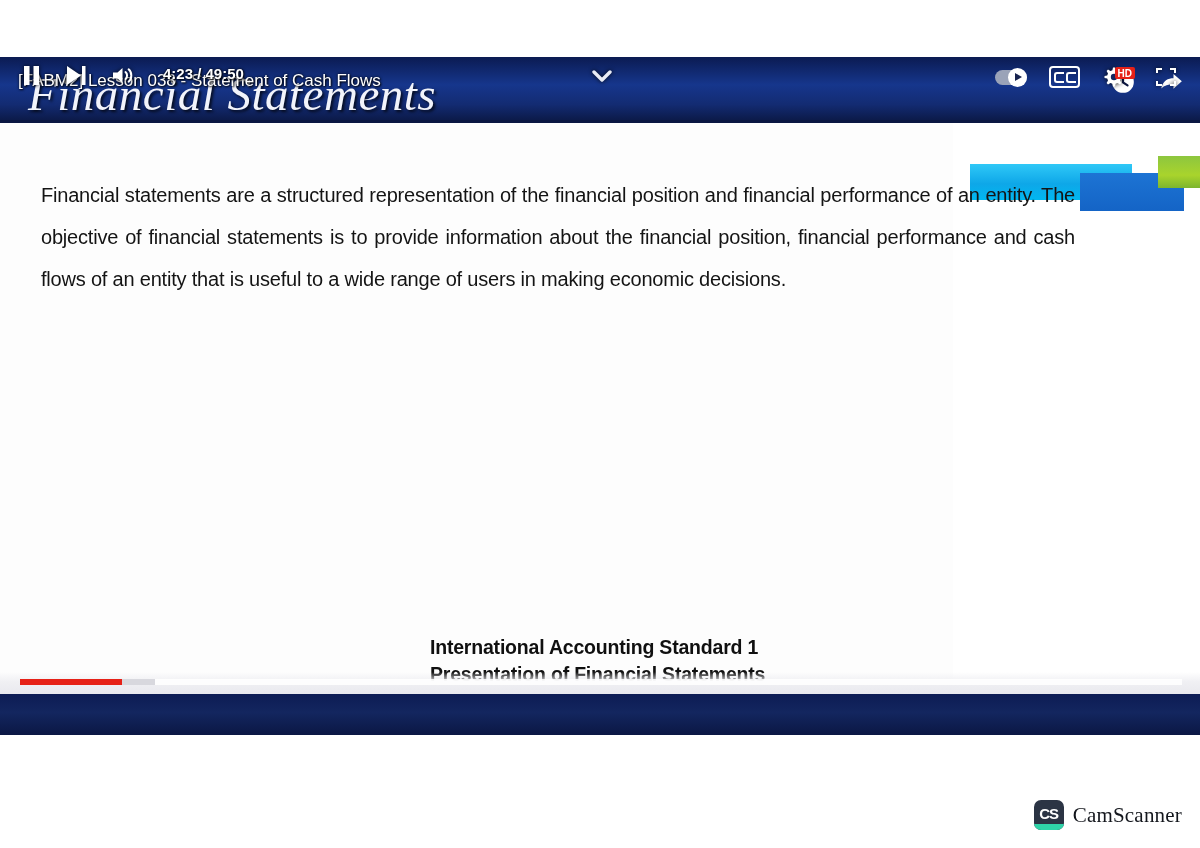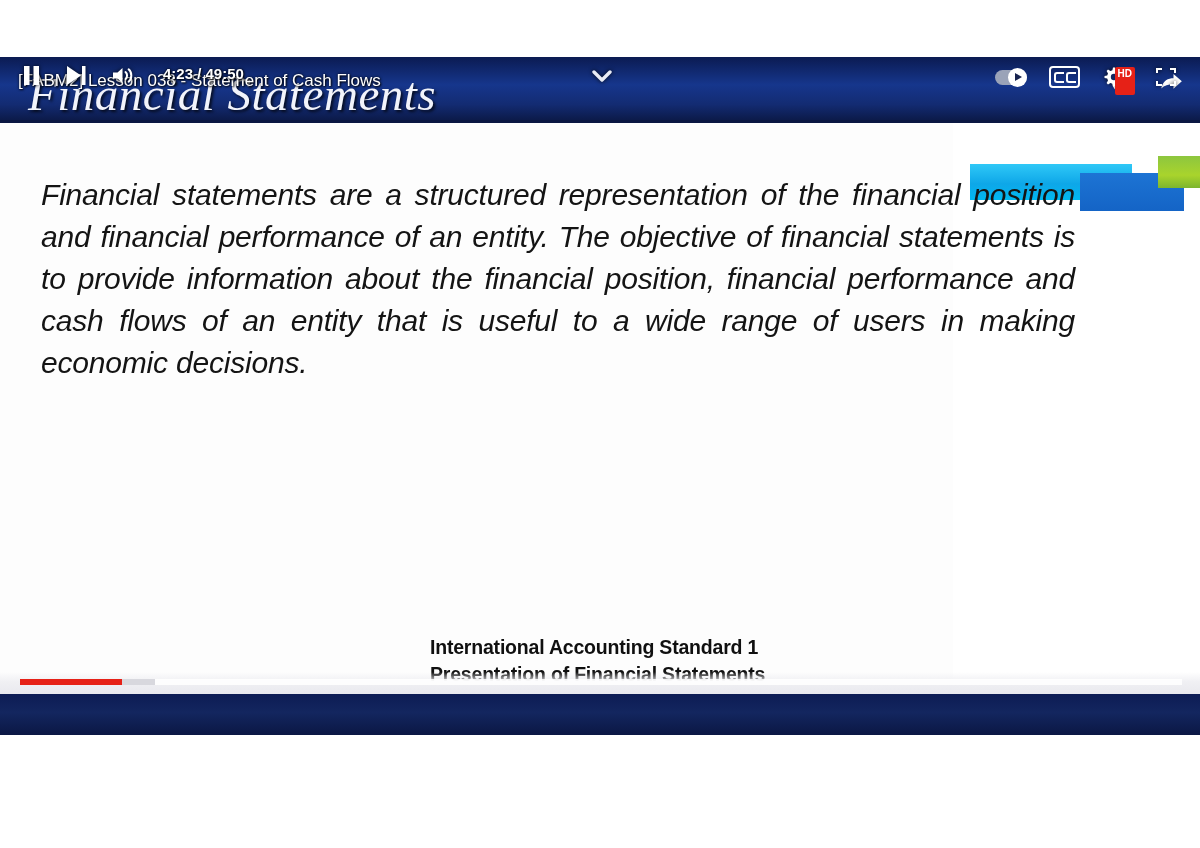--- a/index.html
+++ b/index.html
@@ -116,26 +116,25 @@
   }
 
   
   #slide-paragraph {
     position: absolute;
     left: 41px;
     top: 117px;
     width: 1034px;
     font-family: "Liberation Sans Narrow", "Liberation Sans", sans-serif;
     font-stretch: condensed;
-    font-size: 30px;
+    font-size: 20px;
     line-height: 42px;
     color: #141414;
     text-align: justify;
     letter-spacing: -0.2px;
-    font-style: italic;
   }
 
   
   #citation {
     position: absolute;
     right: 3px;
     top: 577px;
     width: 520px;
     text-align: left;
     font-family: "Liberation Sans Narrow", "Liberation Sans", sans-serif;
@@ -280,21 +279,21 @@
     border: 2px solid #ffffff;
     border-right: none;
     border-radius: 3px 0 0 3px;
   }
   
   #settings-hd{ position:relative; width:30px; height:22px; }
   #hd-badge{
     position:absolute; right:-3px; top:1px;
     background:#e62117; color:#ffffff;
     font-size:10px; font-weight:bold;
-    padding: 1px 3px 16px 3px;
+    padding: 1px 3px 0 3px;
     border-radius:2px;
     font-family:"Liberation Sans", sans-serif;
     line-height:11px;
   }
 
   
   #camscanner {
     position: absolute;
     right: 18px;
     bottom: 18px;
@@ -446,14 +445,21 @@
           <path d="M2 2 L2 7 L4 7 L4 4 L8 4 L8 2 Z" fill="#ffffff"></path>
           <path d="M22 2 L16 2 L16 4 L20 4 L20 7 L22 7 Z" fill="#ffffff"></path>
           <path d="M2 20 L2 15 L4 15 L4 18 L8 18 L8 20 Z" fill="#ffffff"></path>
           <path d="M22 20 L16 20 L16 18 L20 18 L20 15 L22 15 Z" fill="#ffffff"></path>
         </svg>
       </span>
     </div>
 
   </div>
 
+  <div id="camscanner">
+    <span id="cs-logo">
+      <span class="cs-text">CS</span>
+      <span class="cs-bar"></span>
+    </span>
+    <span id="cs-name">CamScanner</span>
+  </div>
 
 </div>
 
 </body></html>

